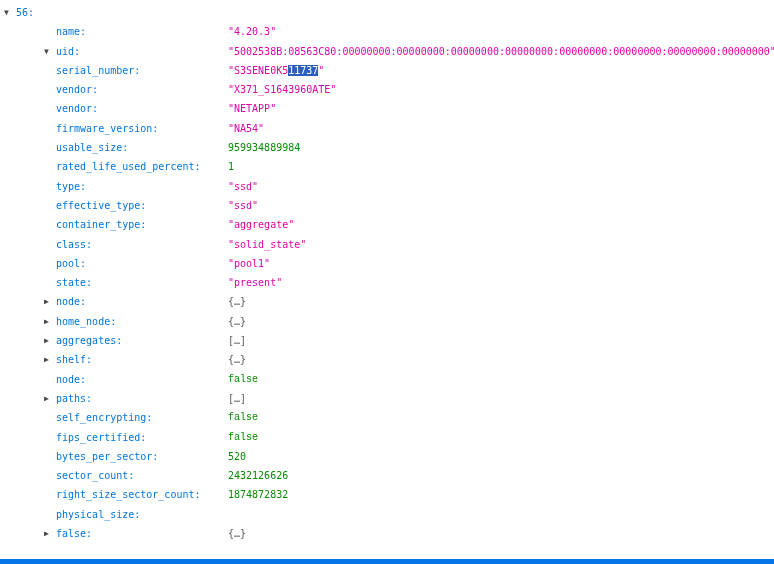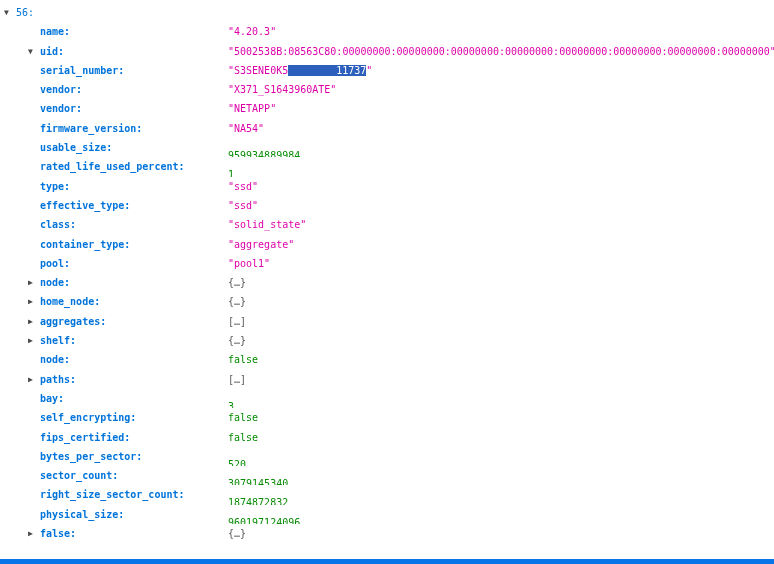--- a/index.html
+++ b/index.html
@@ -23,38 +23,37 @@
     line-height: 19.3px;
     font-size: 10px;
     white-space: pre;
   }
   .kcell {
     flex: 0 0 228px;
     display: flex;
     overflow: hidden;
   }
   .row.d0 .kcell { padding-left: 4px; }
-  .row.d1 .kcell { padding-left: 28px; font-weight: bold; }
+  .row.d1 .kcell { padding-left: 44px; }
   .arrow {
     flex: 0 0 12px;
     font-size: 8px;
     color: var(--expander, #4a4a4a);
     cursor: pointer;
   }
   .arrow.hidden { visibility: hidden; }
   .key { color: var(--key, #0074da); }
   .value { flex: 1; overflow: hidden; }
   .v-string  { color: var(--string, #dd00a9); }
-  .v-number  { color: var(--number, #058b00); margin-top: 8px; }
-  .v-boolean { color: var(--boolean, #058b00); }
+  .v-number  { color: var(--number, #058b00); }
+  .v-boolean { color: var(--boolean, #058b00); font-family: Liberation Mono, monospace; }
   .v-preview { color: var(--preview, #57585a); }
   .hl {
     background: var(--highlight-bg, #2d5fbd);
     color: var(--highlight-fg, #ffffff);
-    padding-left: 48px;
   }
   .bottom-bar {
     position: absolute;
     left: 0; right: 0; bottom: 0;
     height: 5px;
     background: var(--bar, #0774e8);
   }
 </style>
 </head>
 <body>
@@ -98,30 +97,34 @@
   </div>
     <div class="row d1">
     <span class="kcell"><span class="arrow hidden"></span><span class="key">type:</span></span>
     <span class="value v-string">"ssd"</span>
   </div>
     <div class="row d1">
     <span class="kcell"><span class="arrow hidden"></span><span class="key">effective_type:</span></span>
     <span class="value v-string">"ssd"</span>
   </div>
     <div class="row d1">
+    <span class="kcell"><span class="arrow hidden"></span><span class="key">container_type:</span></span>
+    <span class="value v-string">"aggregate"</span>
+  </div>
+    <div class="row d1">
     <span class="kcell"><span class="arrow hidden"></span><span class="key">class:</span></span>
     <span class="value v-string">"solid_state"</span>
   </div>
     <div class="row d1">
-    <span class="kcell"><span class="arrow hidden"></span><span class="key">container_type:</span></span>
-    <span class="value v-string">"aggregate"</span>
+    <span class="kcell"><span class="arrow hidden"></span><span class="key">pool:</span></span>
+    <span class="value v-string">"pool1"</span>
   </div>
     <div class="row d1">
-    <span class="kcell"><span class="arrow hidden"></span><span class="key">pool:</span></span>
-    <span class="value v-string">"pool1"</span>
+    <span class="kcell"><span class="arrow hidden"></span><span class="key">state:</span></span>
+    <span class="value v-string">"present"</span>
   </div>
     <div class="row d1">
     <span class="kcell"><span class="arrow">▶</span><span class="key">node:</span></span>
     <span class="value v-preview">{…}</span>
   </div>
     <div class="row d1">
     <span class="kcell"><span class="arrow">▶</span><span class="key">home_node:</span></span>
     <span class="value v-preview">{…}</span>
   </div>
     <div class="row d1">
@@ -134,45 +137,40 @@
   </div>
     <div class="row d1">
     <span class="kcell"><span class="arrow hidden"></span><span class="key">node:</span></span>
     <span class="value v-boolean">false</span>
   </div>
     <div class="row d1">
     <span class="kcell"><span class="arrow">▶</span><span class="key">paths:</span></span>
     <span class="value v-preview">[…]</span>
   </div>
     <div class="row d1">
-    <span class="kcell"><span class="arrow hidden"></span><span class="key">bay:</span></span>
-    <span class="value v-number">3</span>
-  </div>
-    <div class="row d1">
     <span class="kcell"><span class="arrow hidden"></span><span class="key">self_encrypting:</span></span>
     <span class="value v-boolean">false</span>
   </div>
     <div class="row d1">
     <span class="kcell"><span class="arrow hidden"></span><span class="key">fips_certified:</span></span>
     <span class="value v-boolean">false</span>
   </div>
     <div class="row d1">
     <span class="kcell"><span class="arrow hidden"></span><span class="key">bytes_per_sector:</span></span>
     <span class="value v-number">520</span>
   </div>
     <div class="row d1">
     <span class="kcell"><span class="arrow hidden"></span><span class="key">sector_count:</span></span>
-    <span class="value v-number">3079145340</span>
+    <span class="value v-number">2432126626</span>
   </div>
     <div class="row d1">
     <span class="kcell"><span class="arrow hidden"></span><span class="key">right_size_sector_count:</span></span>
     <span class="value v-number">1874872832</span>
   </div>
     <div class="row d1">
     <span class="kcell"><span class="arrow hidden"></span><span class="key">physical_size:</span></span>
-    <span class="value v-number">960197124096</span>
   </div>
     <div class="row d1">
     <span class="kcell"><span class="arrow">▶</span><span class="key">false:</span></span>
     <span class="value v-preview">{…}</span>
   </div>
   </div>
 <div class="bottom-bar"></div>
 
 </body></html>

